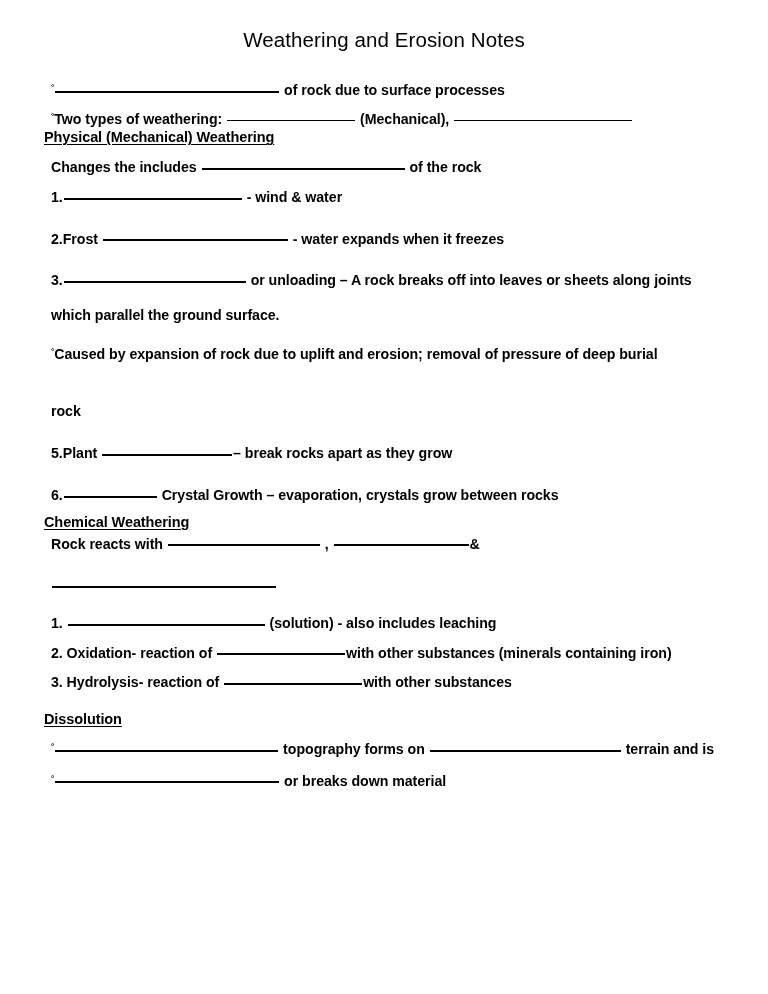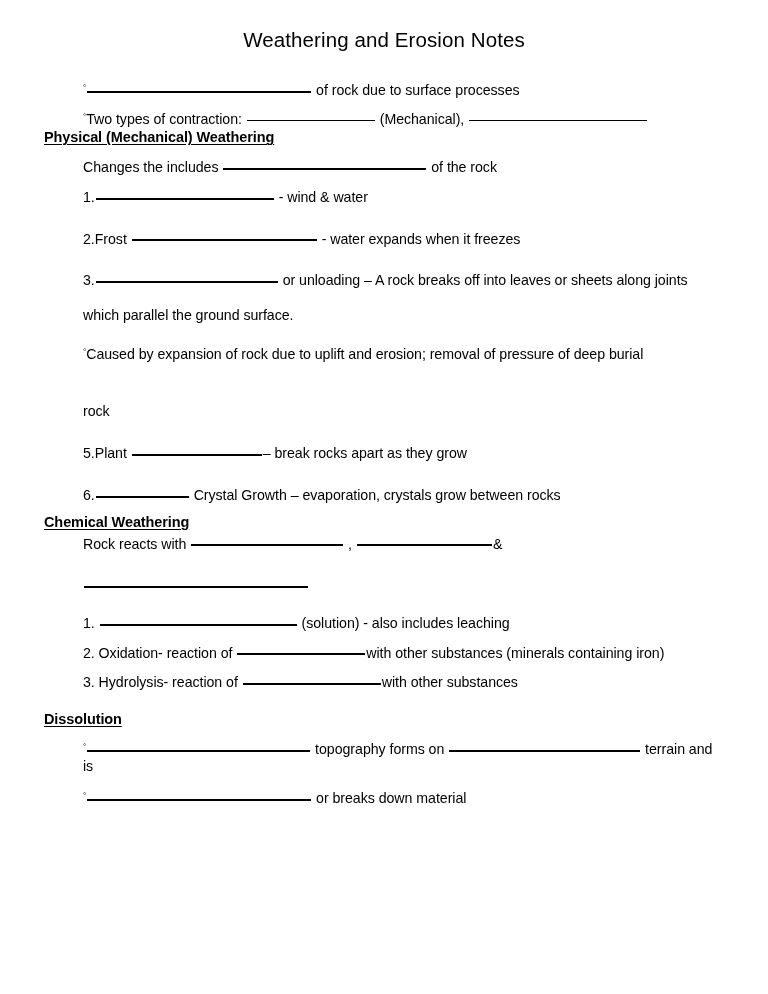--- a/index.html
+++ b/index.html
@@ -42,24 +42,23 @@
     font-size: 14.5px;
     font-weight: 700;
     text-decoration: underline;
     text-underline-offset: 2px;
     line-height: 1.18;
     letter-spacing: -0.1px;
     white-space: nowrap;
   }
   .line {
     font-size: 14.2px;
-    font-weight: 400;
+    font-weight: 700;
     line-height: 1.2;
     letter-spacing: -0.05px;
-    margin-left: 32px;
   }
   .ind {
     padding-left: 7px;
   }
   .bullet {
     font-size: 8px;
     vertical-align: 5px;
     letter-spacing: 0;
     margin-right: 0px;
   }
@@ -92,21 +91,21 @@
 
   <div class="body-area">
 
 
     <div class="gap-sm"></div>
 
     <div class="line ind"><span class="bullet">°</span><span class="bl thick" style="width:224px"></span> <span>of rock due to surface processes</span></div>
 
     <div class="gap-sm"></div>
 
-    <div class="line ind nowrapline"><span class="bullet">°</span><span>Two types of contraction:</span> <span class="bl thin" style="width:128px"></span> <span>(Mechanical),</span> <span class="bl thin" style="width:178px"></span></div>
+    <div class="line ind nowrapline"><span class="bullet">°</span><span>Two types of weathering:</span> <span class="bl thin" style="width:128px"></span> <span>(Mechanical),</span> <span class="bl thin" style="width:178px"></span></div>
 
     <div class="gap-xxs"></div>
 
     <div class="head">Physical (Mechanical) Weathering</div>
 
     <div class="gap-sm"></div>
 
     <div class="line ind"><span>Changes the includes</span> <span class="bl thick" style="width:203px"></span> <span>of the rock</span></div>
 
     <div class="gap-sm"></div>

